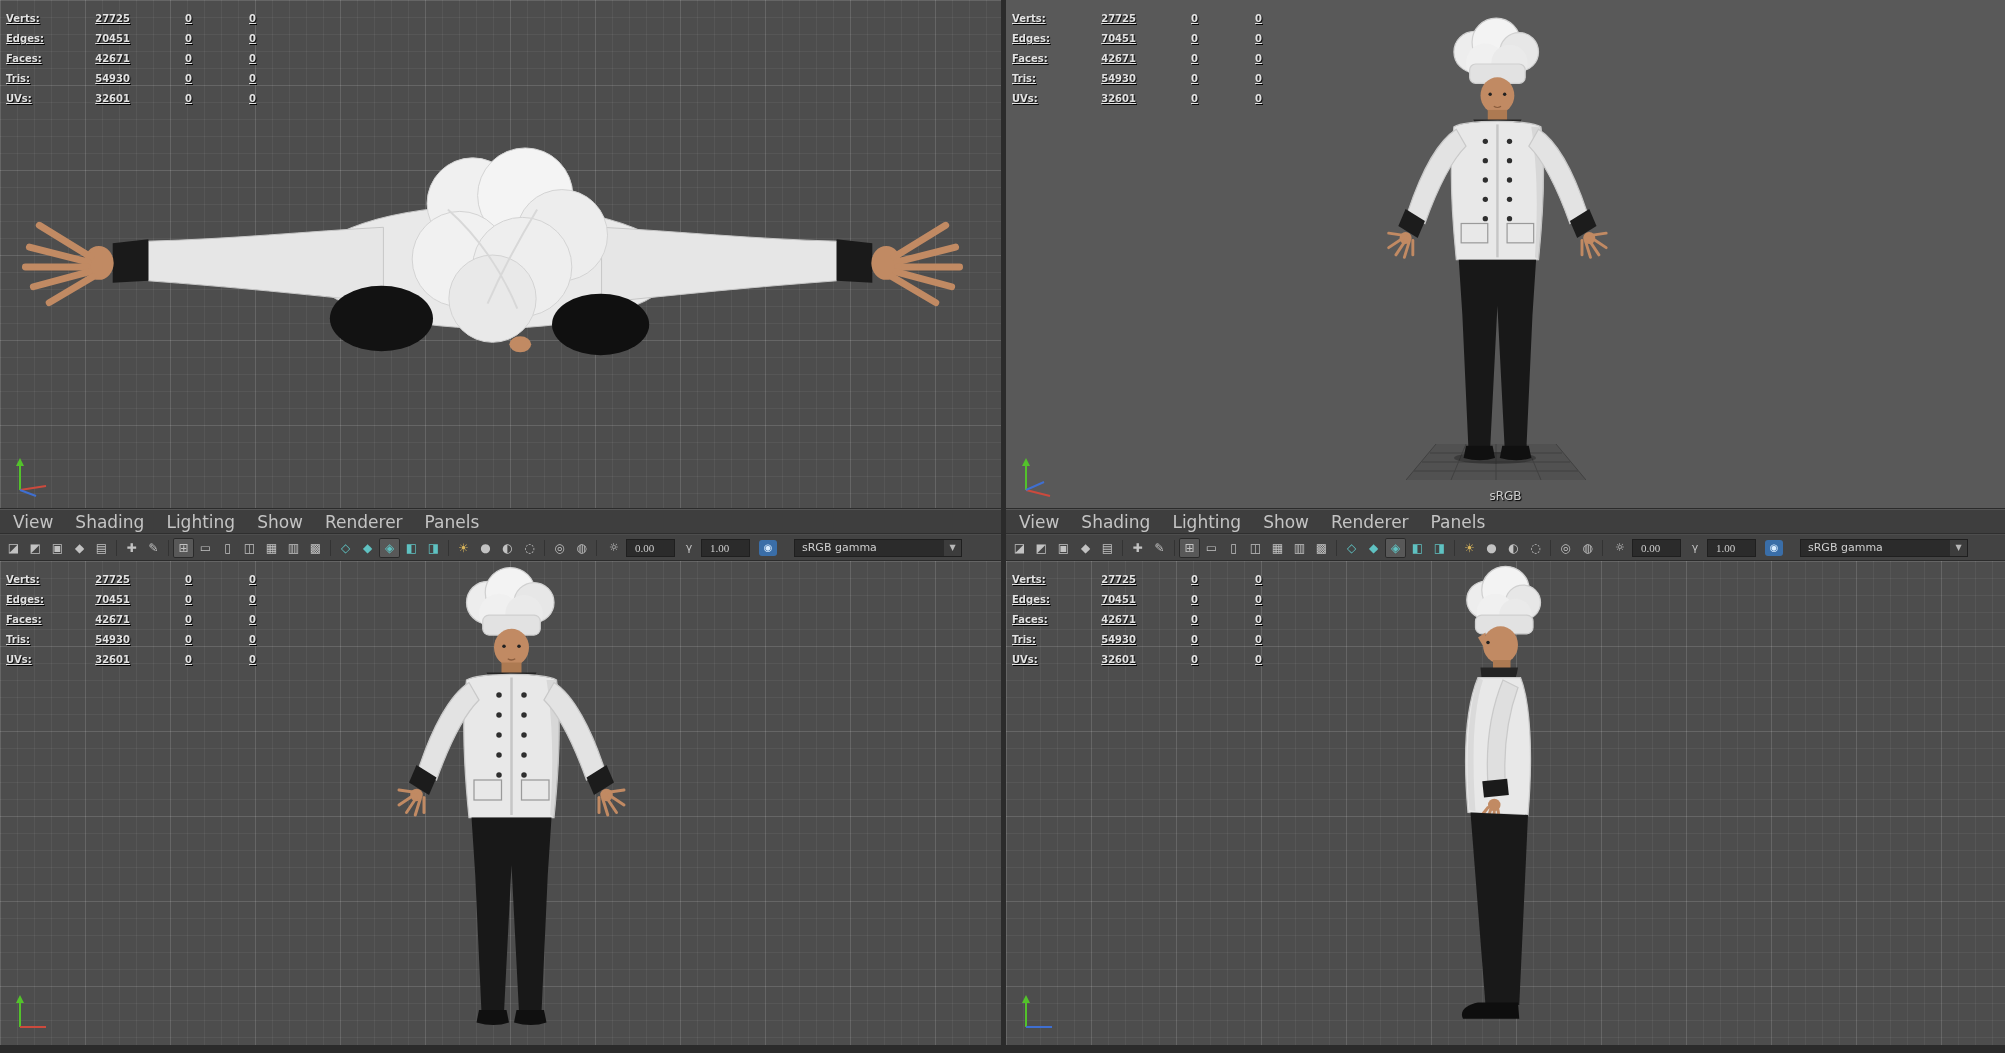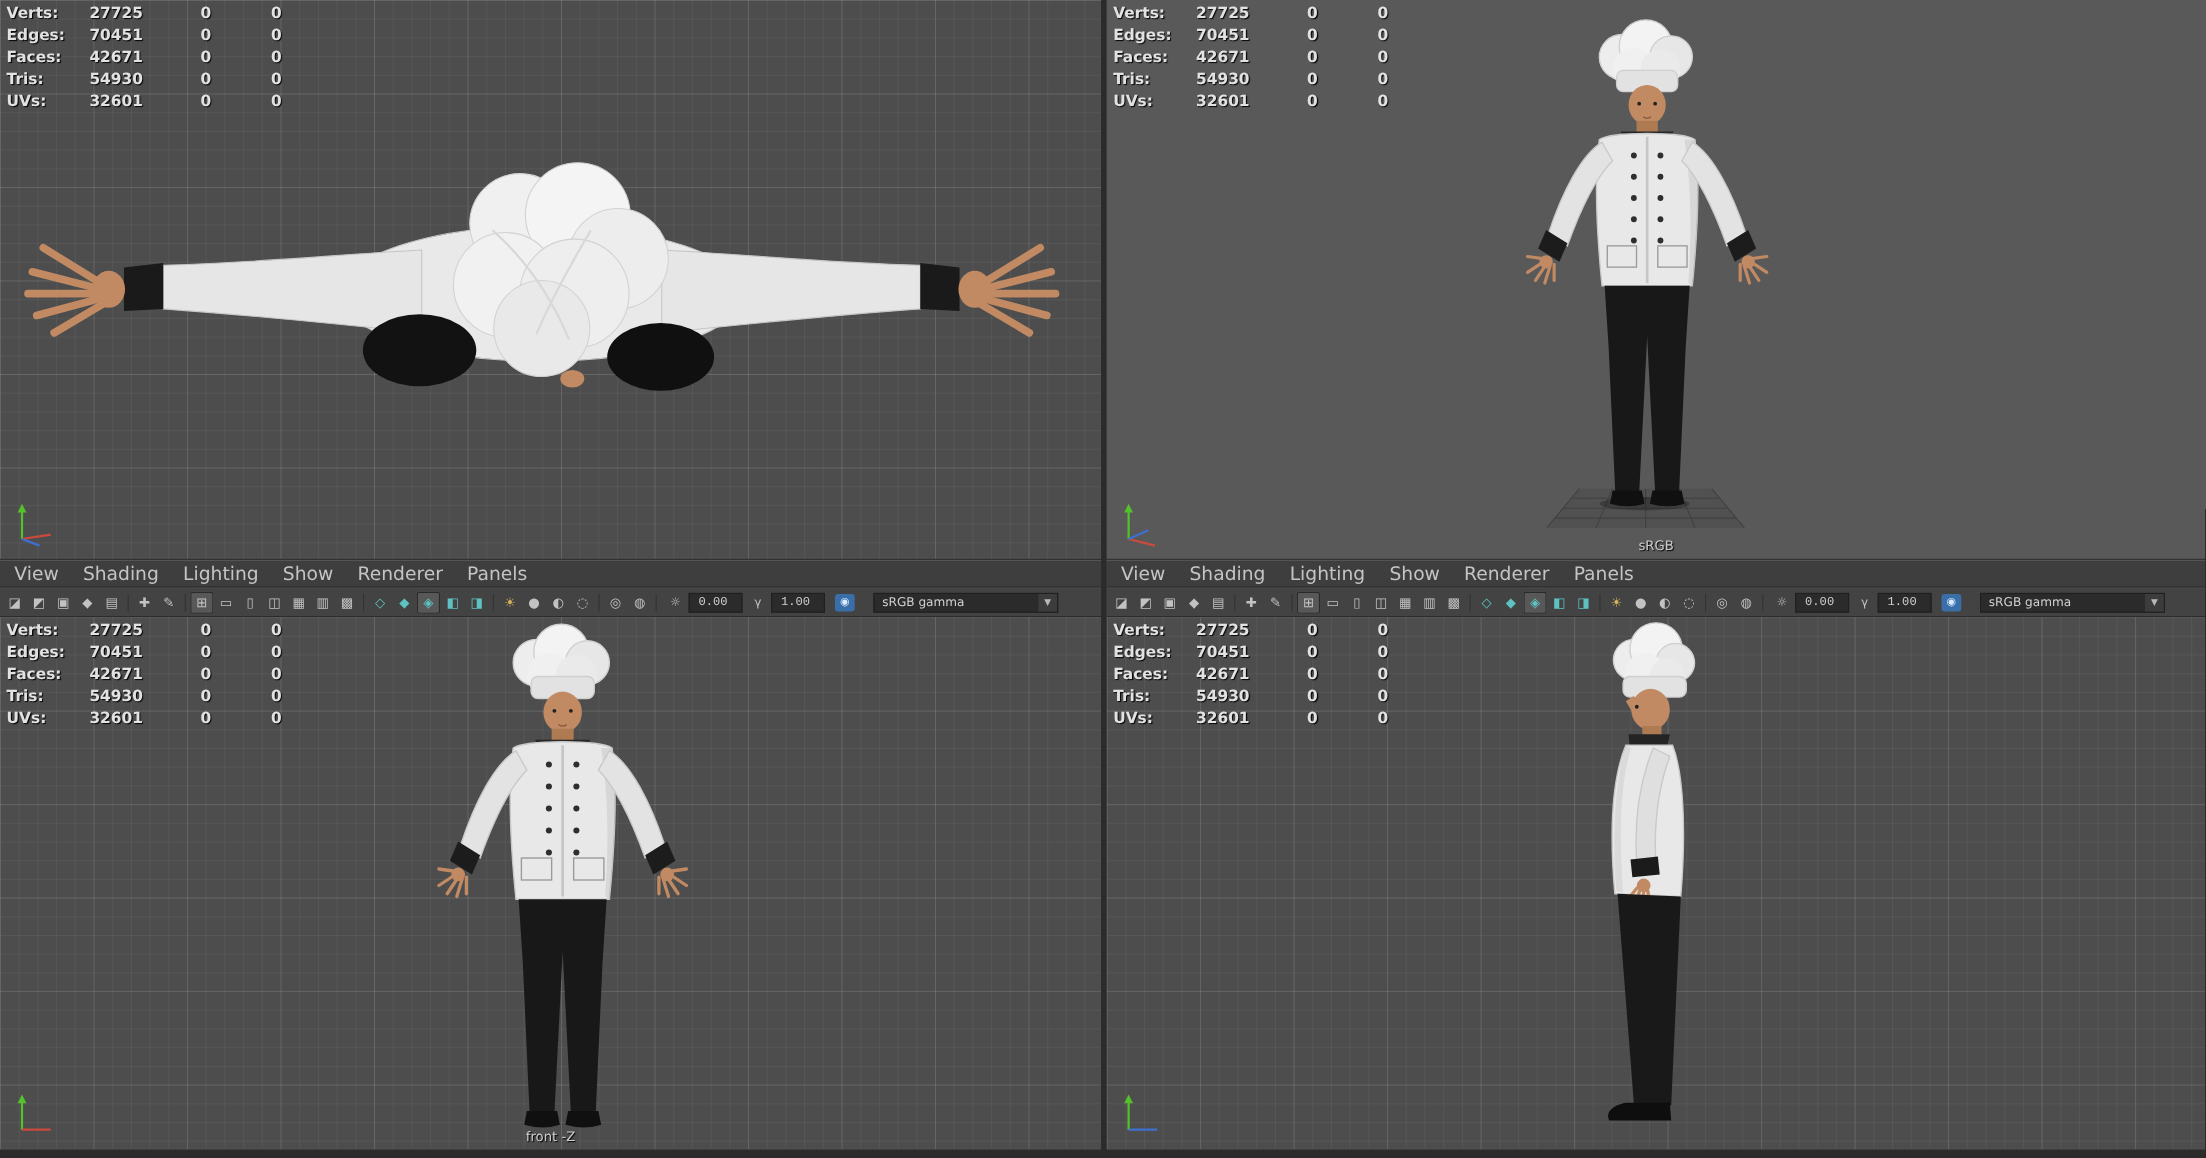--- a/index.html
+++ b/index.html
@@ -25,23 +25,23 @@
       linear-gradient(rgba(255,255,255,0.085) 1px, transparent 1px),
       linear-gradient(90deg, rgba(255,255,255,0.085) 1px, transparent 1px),
       linear-gradient(rgba(255,255,255,0.05) 1px, transparent 1px),
       linear-gradient(90deg, rgba(255,255,255,0.05) 1px, transparent 1px);
     background-size: 85px 85px, 85px 85px, 17px 17px, 17px 17px;
   }
   .plain-bg { background-color:#595959; }
 
   
   .hud { position:absolute; left:6px; top:4px; z-index:5; }
-  .hud-row { display:flex; height:20px; align-items:flex-start;
-             font-size:14px; font-weight:bold; color:#e2e2e2;
-             text-shadow:1px 1px 1px rgba(0,0,0,0.95); }
+  .hud-row { display:flex; height:20px; align-items:flex-end;
+             font-size:10px; font-weight:bold; color:#e2e2e2;
+             text-shadow:1px 1px 1px rgba(0,0,0,0.95);text-decoration:underline; }
   .hud-label { width:72px; }
   .hud-value { width:52px; text-align:right; }
   .hud-col2  { width:62px; text-align:right; }
   .hud-col3  { width:64px; text-align:right; }
 
   .vp-label { position:absolute; bottom:5px; left:0; width:100%; text-align:center;
               font-size:12px; color:#cccccc; text-shadow:1px 1px 1px #000; z-index:5; }
 
   .axis { position:absolute; left:8px; bottom:8px; width:48px; height:48px; z-index:5; }
 
@@ -61,21 +61,21 @@
   .tb-btn.on { background:#585858; box-shadow:inset 0 0 0 1px #2a2a2a; }
   .tb-btn.cyan { color:#5fc2c2; }
   .tb-btn.cyan.on { background:#585858; box-shadow:inset 0 0 0 1px #2a2a2a; }
   .tb-btn.amber { color:#d8b45a; }
   .tb-sep { width:1px; height:16px; background:#333; margin:0 3px; }
 
   .tb-icon-mini { width:18px; height:18px; display:flex; align-items:center; justify-content:center;
                   font-size:11px; color:#c2c2c2; margin-left:4px; }
   .tb-field { width:49px; height:18px; background:#2b2b2b; border:1px solid #1f1f1f;
               color:#cfcfcf; font-size:11px; padding:0 8px; margin-left:2px;
-              font-family:Liberation Mono, monospace; }
+              font-family:Liberation Serif, serif; }
   .tb-vt-icon { width:18px; height:16px; margin-left:8px; border-radius:3px;
                 background:#3a6ea8; color:#d8ecff; font-size:10px;
                 display:flex; align-items:center; justify-content:center; }
   .tb-dropdown { width:168px; height:18px; background:#2b2b2b; border:1px solid #1f1f1f;
                  color:#cfcfcf; font-size:11px; display:flex; align-items:center;
                  padding-left:7px; margin-left:16px; cursor:default; }
   .dd-arrow { margin-left:auto; width:17px; height:16px; background:#3c3c3c;
               display:flex; align-items:center; justify-content:center;
               font-size:8px; color:#b8b8b8; }
 
@@ -468,21 +468,20 @@
         </g>
       </svg>
 
       <div class="axis">
         <svg width="48" height="48" viewBox="0 0 48 48">
           <line x1="12" y1="38" x2="12" y2="12" stroke="#53c22b" stroke-width="2"></line>
           <polygon points="12,6 8,14 16,14" fill="#53c22b"></polygon>
           <line x1="12" y1="38" x2="38" y2="38" stroke="#cc4a3d" stroke-width="2"></line>
         </svg>
       </div>
-      <div class="vp-label">front -Z</div>
     </div>
   </div>
 
   <div class="quad bot" id="q-bot-right">
     <div class="panel-menubar">
         <span class="menu-item">View</span>
         <span class="menu-item">Shading</span>
         <span class="menu-item">Lighting</span>
         <span class="menu-item">Show</span>
         <span class="menu-item">Renderer</span>

